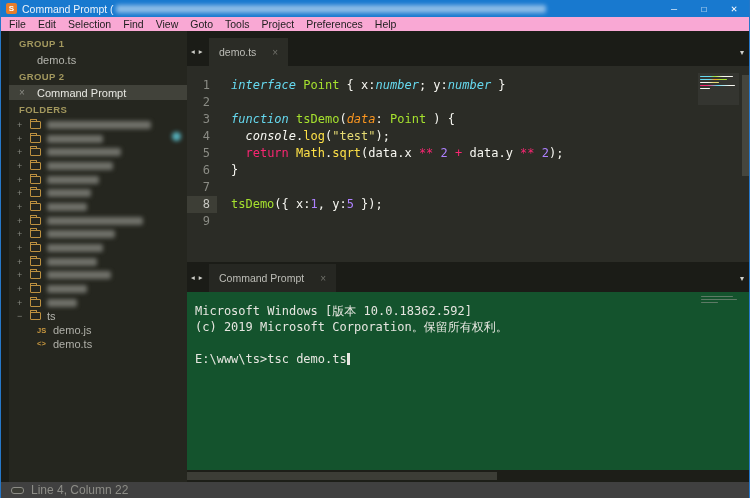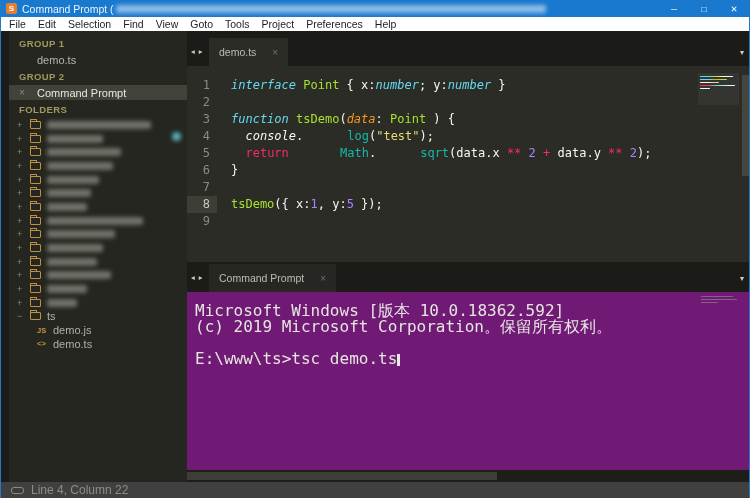--- a/index.html
+++ b/index.html
@@ -12,21 +12,21 @@
   
   .titlebar { height:17px; background:#1879cf; display:flex; align-items:center; color:#ecf3fb; font-size:10.5px; }
   .app-icon { width:11px; height:11px; margin:0 5px 0 5px; background:#e87d2b; border-radius:2px;
               color:#fff; font-size:8px; font-weight:bold; display:flex; align-items:center; justify-content:center; }
   .title-text { white-space:nowrap; }
   .title-redacted { height:8px; width:430px; margin-left:2px; border-radius:2px;
                     background:rgba(255,255,255,.5); filter:blur(2px); }
   .tb-controls { margin-left:auto; display:flex; height:17px; }
   .tb-btn { width:30px; height:17px; display:flex; align-items:center; justify-content:center; font-size:8.5px; color:#fff; }
   
-  .menubar { height:14px; background:#ffffff; display:flex; align-items:center; font-size:10.5px; color:#1e1e1e; padding-left:2px; }
+  .menubar { height:14px; background:#f9a8d4; display:flex; align-items:center; font-size:10.5px; color:#1e1e1e; padding-left:2px; }
   .menu-item { padding:0 6px; white-space:nowrap; }
   
   .content { position:absolute; top:31px; left:8px; right:0; height:451px; display:flex; }
   
   .sidebar { width:178px; flex:none; background:#25261f; font-size:11px; color:#b5b5ae; padding-top:3px; position:relative; overflow:hidden; }
   .sb-header { color:#a3985e; font-weight:bold; font-size:9.5px; letter-spacing:.4px; padding:4px 0 3px 10px; }
   .sb-item { height:15px; display:flex; align-items:center; padding-left:28px; position:relative; white-space:nowrap; }
   .sb-item.selected { background:#41423a; color:#e8e8e2; }
   .sb-close { position:absolute; left:10px; color:#8a8b84; font-size:10px; }
   .folder-row { height:13.7px; display:flex; align-items:center; padding-left:8px; white-space:nowrap; }
@@ -52,35 +52,35 @@
   .overflow-btn { position:absolute; right:5px; bottom:9px; color:#d0d0ca; font-size:8px; }
   
   .editor-group { height:231px; flex:none; display:flex; flex-direction:column; }
   .editor { height:196px; background:#2b2c26; padding-top:11px; position:relative; overflow:hidden;
             font-family:"DejaVu Sans Mono","Liberation Mono",monospace; font-size:12px; line-height:17px; }
   .code-row { display:flex; height:17px; white-space:pre; }
   .gutter { width:30px; flex:none; text-align:right; padding-right:7px; color:#8a8b84; }
   .code-row.active .gutter { background:#3d3e36; color:#c8c8c2; }
   .code-text { padding-left:14px; }
   .tok-k { color:#66d9ef; font-style:italic; }
-  .tok-t { color:#14b8a6;margin-left:44px; }
+  .tok-t { color:#fde047; }
   .tok-c { color:#a6e22e;text-align:right; }
   .tok-o { color:#fd971f; font-style:italic; }
   .tok-p { color:#f92672; }
   .tok-n { color:#ae81ff; }
   .tok-s { color:#e6db74; }
   .tok-w { color:#f8f8f2; }
   .tok-wi { color:#f8f8f2; font-style:italic; }
   .minimap { position:absolute; right:10px; top:7px; width:41px; height:32px; background:#343530; padding:3px 2px; }
   .mm-line { height:1px; margin-bottom:2px; border-radius:1px; filter:blur(.4px); }
   .v-scroll { position:absolute; right:0; top:9px; width:7px; height:101px; background:#45463e; }
   
   .panel-group { flex:1; display:flex; flex-direction:column; min-height:0; }
-  .terminal { flex:1; background:#701a75; padding:11px 0 0 8px; position:relative; overflow:hidden;
-              font-family:"DejaVu Sans Mono","Liberation Mono",monospace; font-size:16px; line-height:16px; color:#e6e6e0; }
+  .terminal { flex:1; background:#14532d; padding:11px 0 0 8px; position:relative; overflow:hidden;
+              font-family:"DejaVu Sans Mono","Liberation Mono",monospace; font-size:12px; line-height:16px; color:#e6e6e0; }
   .term-line { height:16px; white-space:pre; }
   .cursor { display:inline-block; width:3px; height:12px; background:#e8e8e2; vertical-align:-2px; }
   .term-minimap { position:absolute; right:10px; top:4px; width:38px; }
   .term-minimap .mm-line { background:#9a9a94; opacity:.55; }
   .h-scroll { height:12px; background:#1d1e18; position:relative; flex:none; }
   .h-thumb { position:absolute; left:0; top:2px; width:310px; height:8px; background:#3c3d36; }
   
   .statusbar { position:absolute; bottom:0; left:0; right:0; height:16px; background:#404040;
                display:flex; align-items:center; font-size:12px; color:#8d8d87; padding:0 10px; }
   .vintage-ico { width:13px; height:7px; border:1px solid #8d8d87; border-radius:3px; background:#3c3d36; margin-right:7px; flex:none; }

